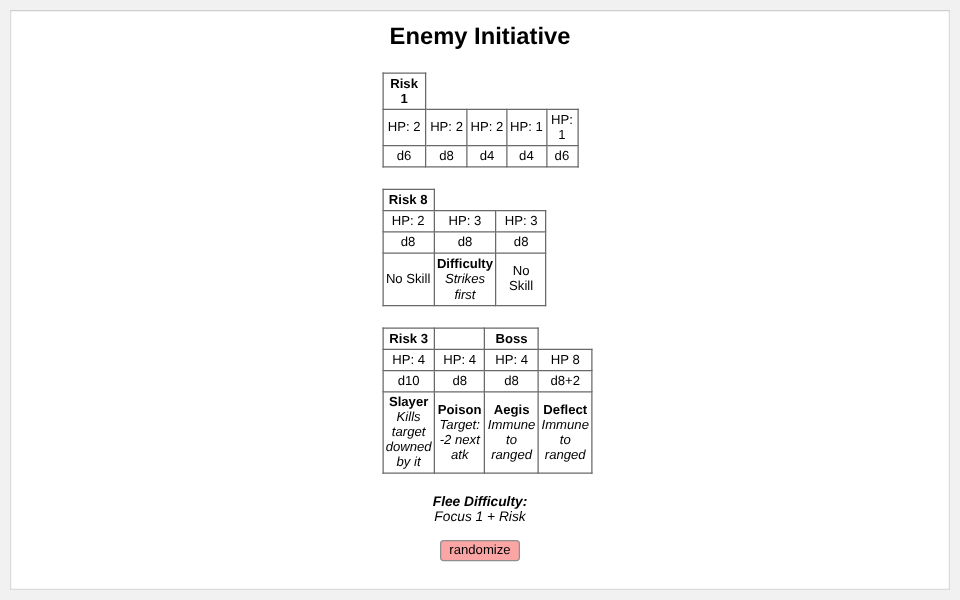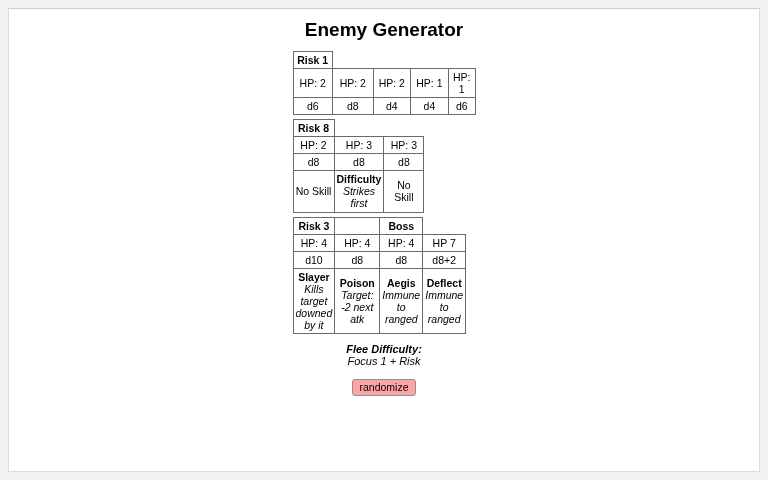--- a/index.html
+++ b/index.html
@@ -26,21 +26,21 @@
     text-align: center;
     line-height: 1.1;
   }
   .content {
     width: 191px;
     margin: 0 auto;
   }
   table {
     border-collapse: collapse;
     table-layout: fixed;
-    margin: 4px;
+    margin: 17px;
   }
   td {
     border: 1px solid #696969;
     padding: 2px 2px;
     font-size: 10.5px;
     line-height: 1.15;
     text-align: center;
     vertical-align: middle;
     overflow: hidden;
   }
@@ -71,21 +71,21 @@
     border-radius: 3px;
     padding: 1px 6px 2px 6px;
     cursor: pointer;
   }
 </style>
 </head>
 <body>
 
 <div class="page">
 
-  <div class="title">Enemy Generator</div>
+  <div class="title">Enemy Initiative</div>
 
   <div class="content">
 
     <table>
       <colgroup>
         <col style="width:41px">
           <col style="width:43px">
           <col style="width:39px">
           <col style="width:40px">
           <col style="width:27px">
@@ -163,21 +163,21 @@
           <tr>
         <td class="hdr">Risk 3</td>
         <td></td>
         <td class="hdr">Boss</td>
         <td class="nb"></td>
       </tr>
       <tr>
         <td>HP: 4</td>
         <td>HP: 4</td>
         <td>HP: 4</td>
-        <td>HP 7</td>
+        <td>HP 8</td>
       </tr>
       <tr>
         <td>d10</td>
         <td>d8</td>
         <td>d8</td>
         <td>d8+2</td>
       </tr>
       <tr>
         <td>
           <span class="skill-name">Slayer</span>

